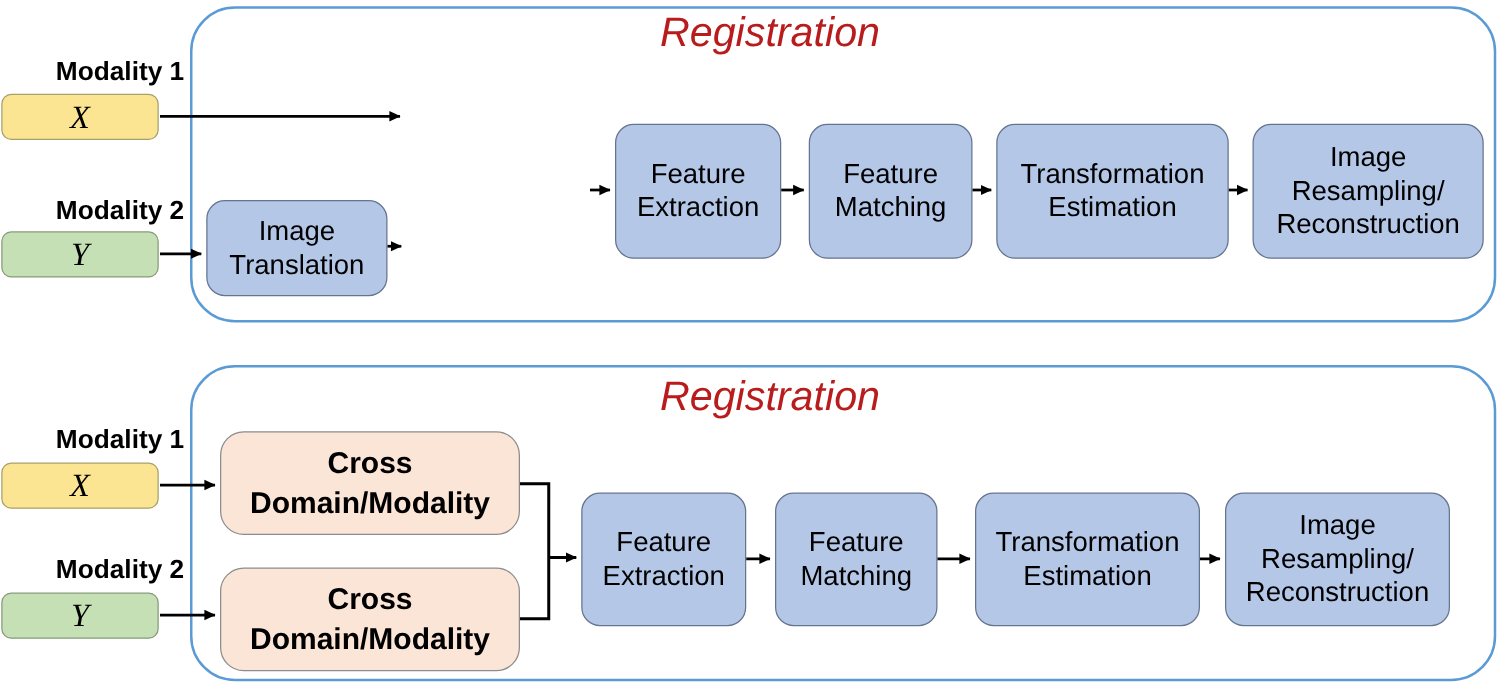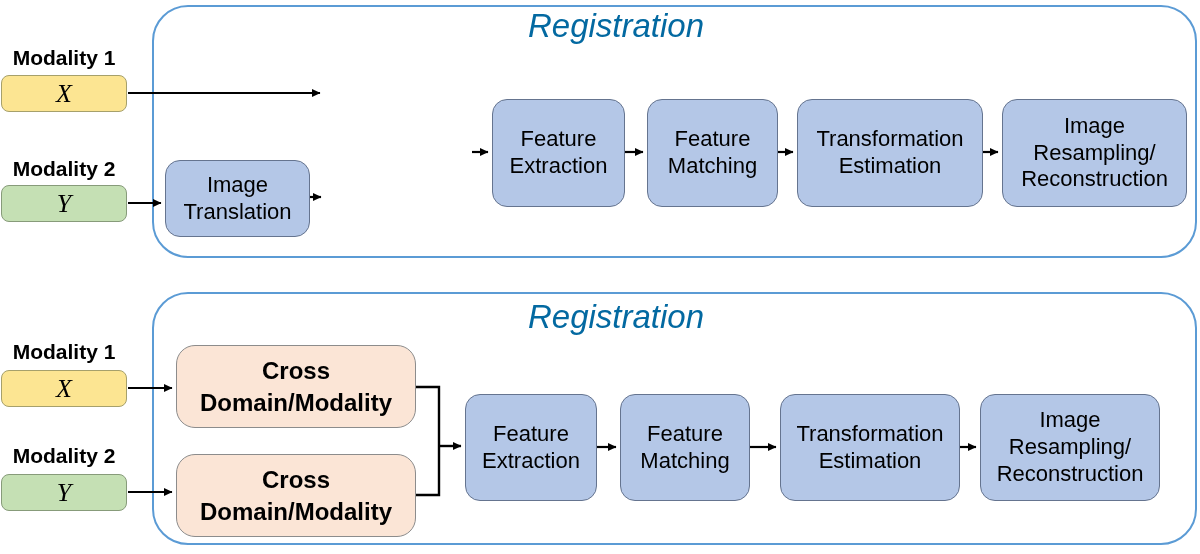--- a/index.html
+++ b/index.html
@@ -23,21 +23,21 @@
     border-radius: 36px;
     background: transparent;
     box-sizing: border-box;
   }
   .panel-title {
     position: absolute;
     transform: translateX(-50%);
     font-style: italic;
     font-size: 33px;
     line-height: 1.05;
-    color: #0369a1;
+    color: #b91c1c;
     white-space: nowrap;
   }
   
   .node {
     position: absolute;
     box-sizing: border-box;
     display: flex;
     align-items: center;
     justify-content: center;
     text-align: center;
@@ -60,20 +60,21 @@
   }
   
   .mod-label {
     position: absolute;
     width: 126px;
     text-align: center;
     font-weight: bold;
     font-size: 21px;
     line-height: 1.1;
     white-space: nowrap;
+    padding-left: 32px;
   }
   .mod-chip {
     position: absolute;
     width: 126px;
     height: 37px;
     box-sizing: border-box;
     border-radius: 8px;
     display: flex;
     align-items: center;
     justify-content: center;

